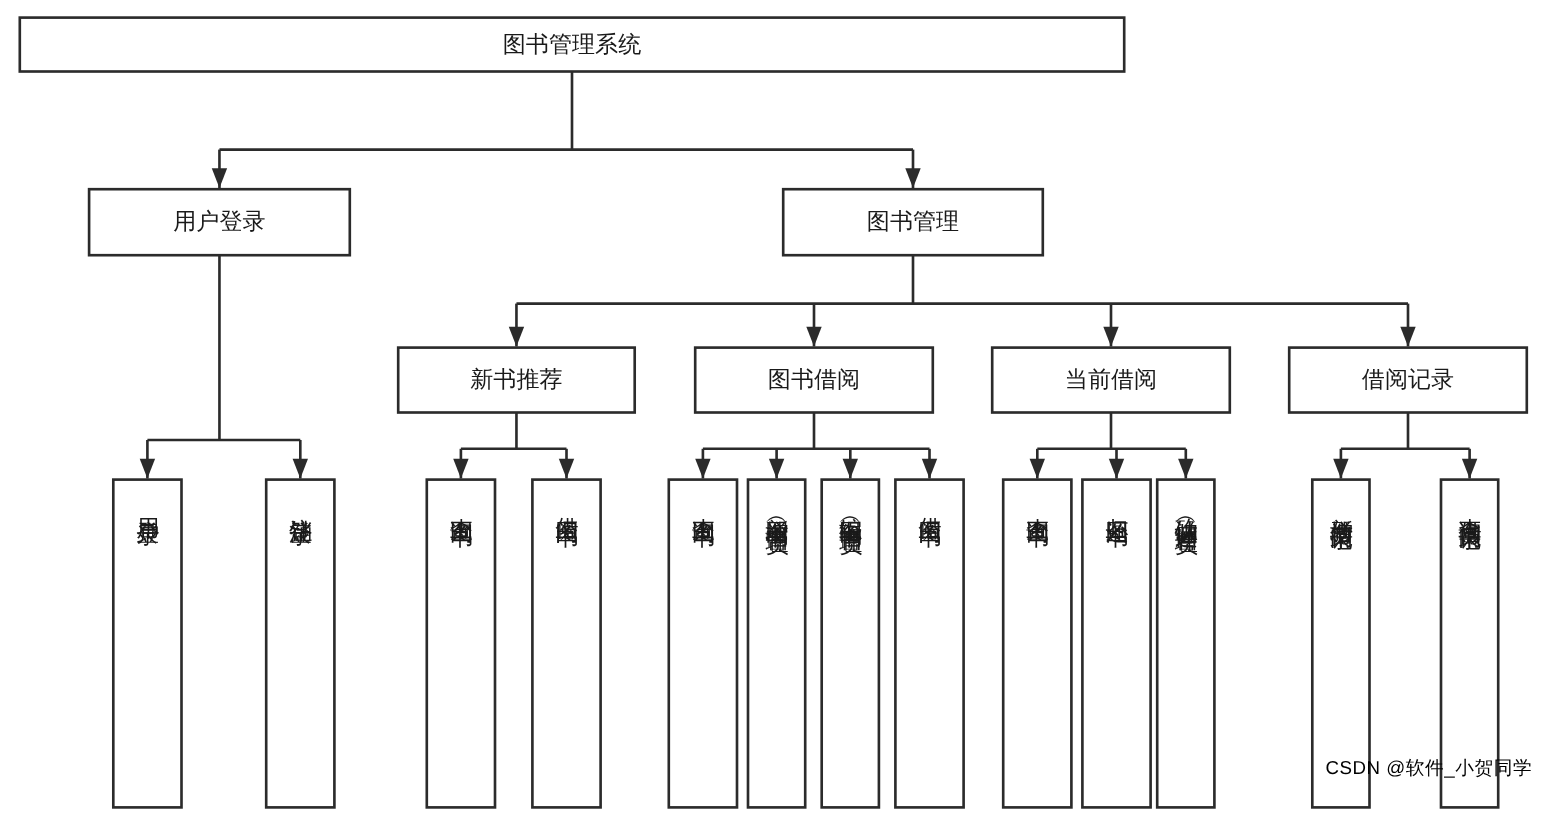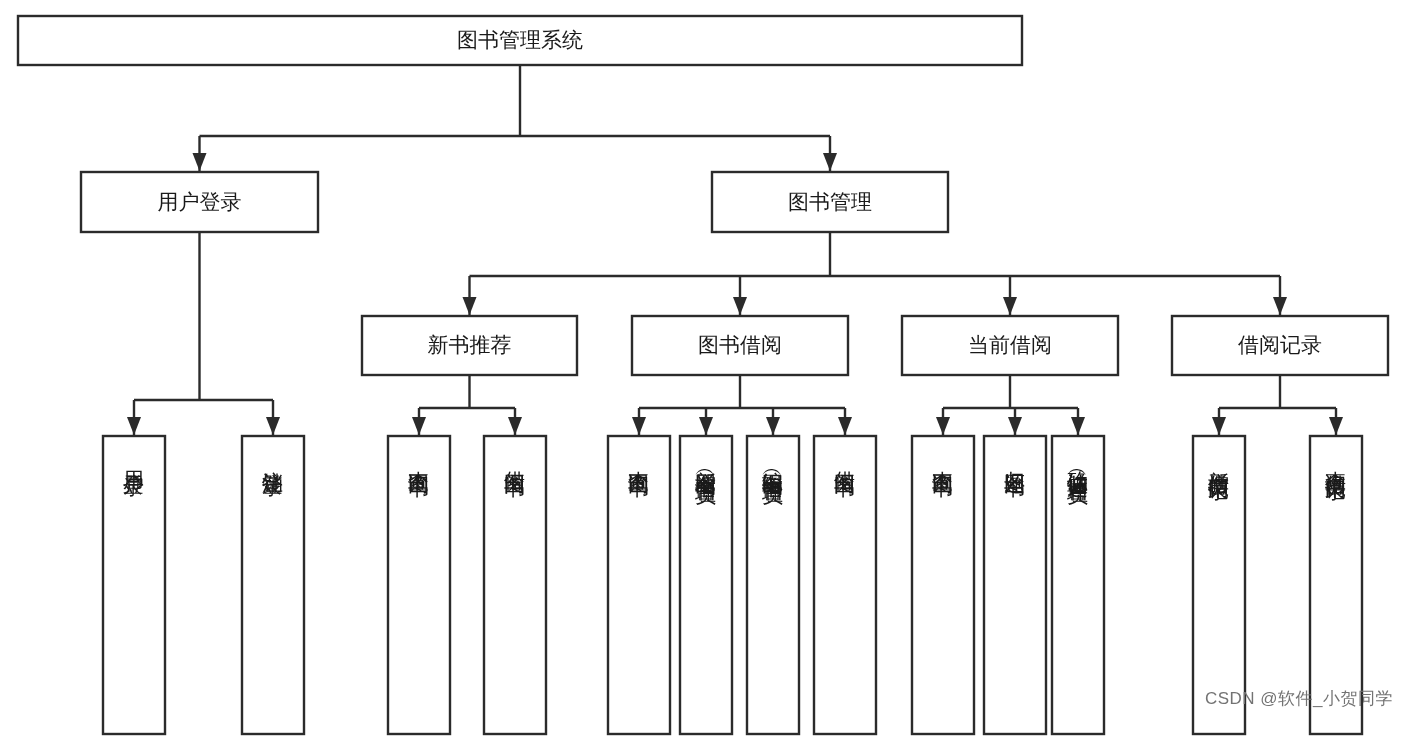--- a/index.html
+++ b/index.html
@@ -63,21 +63,21 @@
     line-height: 1;
     white-space: nowrap;
     pointer-events: none;
   }
   .watermark {
     position: absolute;
     right: 12px;
     bottom: 6px;
     font-family: "Liberation Sans", "DejaVu Sans", sans-serif;
     font-size: 17px;
-    color: #737373;
+    color: #000000;
     letter-spacing: 0.5px;
     user-select: none;
   }
 </style>
 </head>
 <body>
 
 <div id="diagram-root">
 
   <svg id="tree-svg" viewBox="0 0 1405 747">

